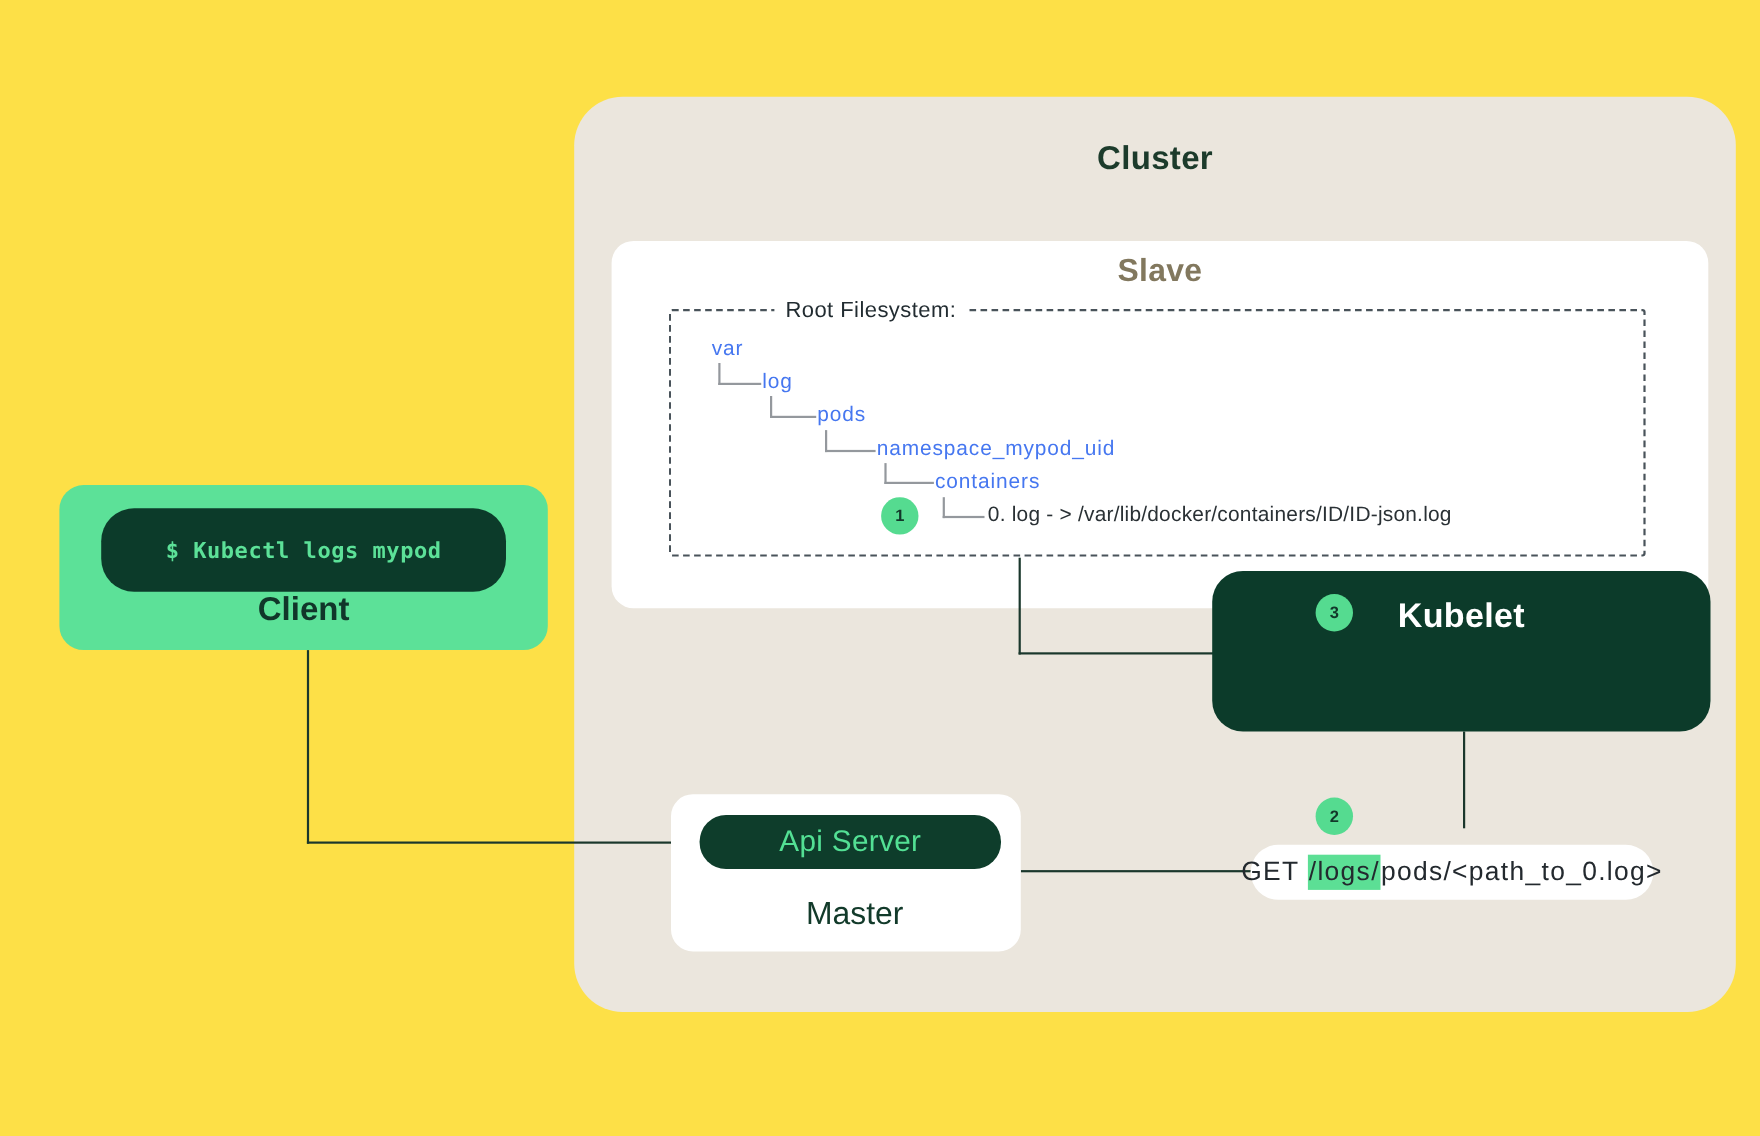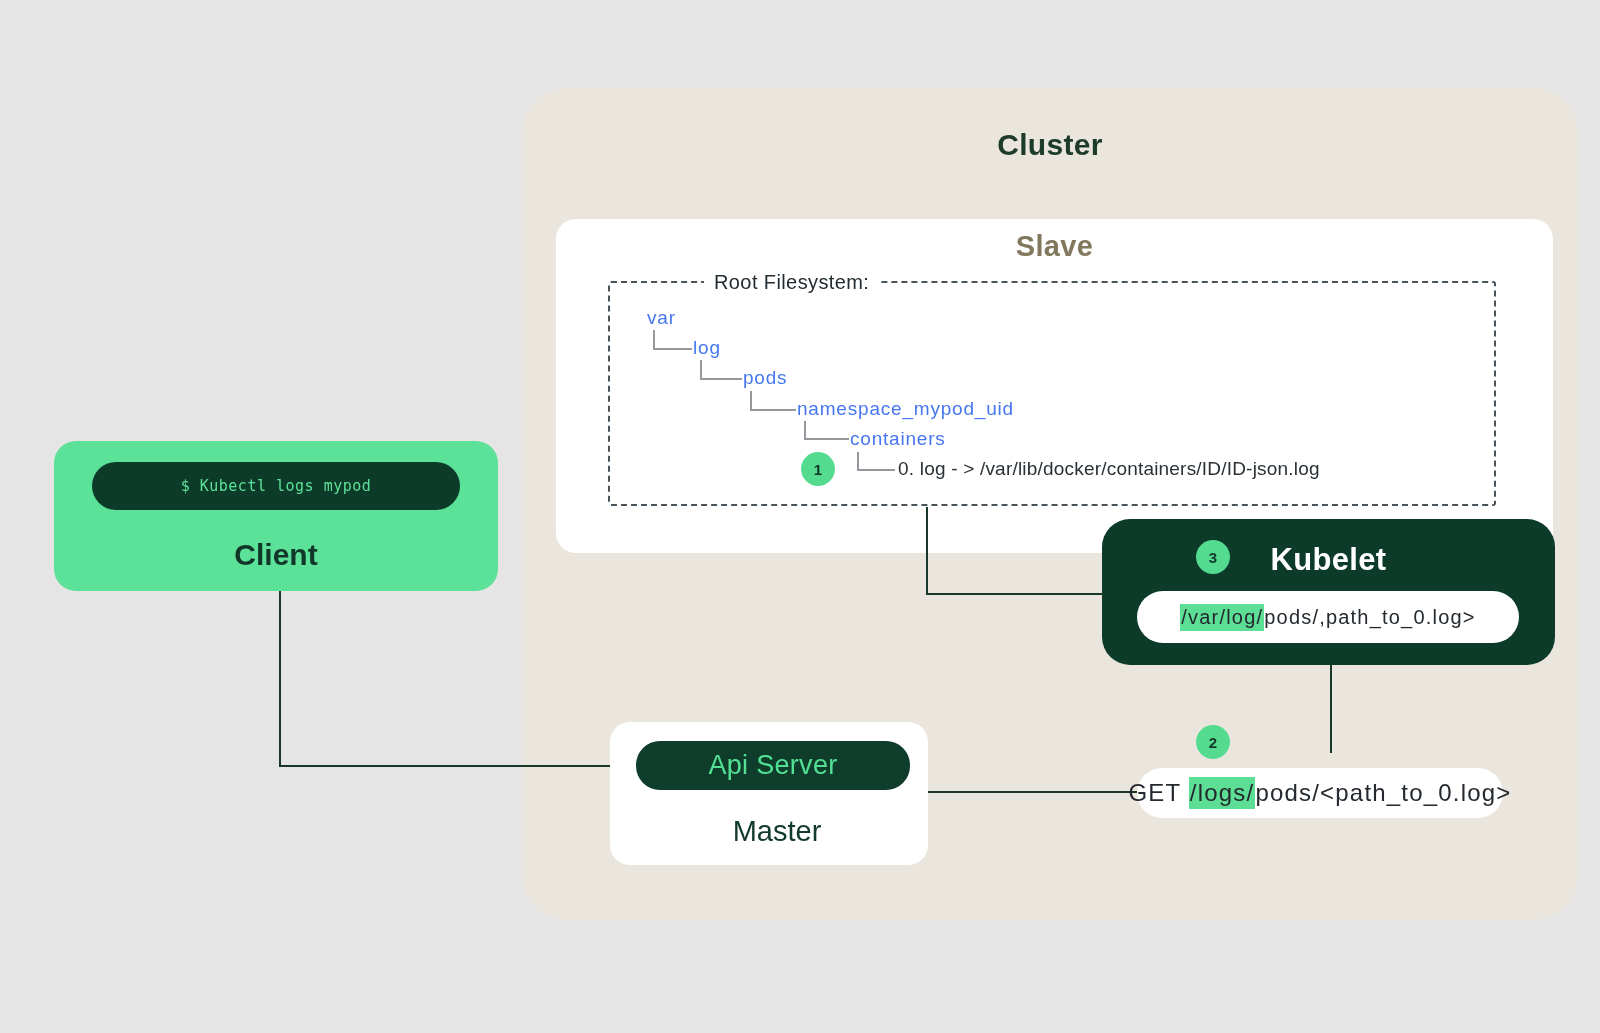--- a/index.html
+++ b/index.html
@@ -1,18 +1,18 @@
 <!DOCTYPE html>
 <html><head>
 <meta charset="utf-8">
 <style>
   html,body{margin:0;padding:0;background:#ffffff;}
   .canvas{
     position:relative;width:1600px;height:1033px;overflow:hidden;
-    font-family:"Liberation Sans", sans-serif;background:#e5e5e5;
+    font-family:"Liberation Sans", sans-serif;background:#fde047;
   }
   .abs{position:absolute;}
 
   
   .cluster{left:522px;top:88px;width:1056px;height:832px;background:#EBE6DD;border-radius:44px;}
   .cluster-title{left:522px;top:128px;width:1056px;text-align:center;
     font-size:30px;font-weight:700;color:#1C3B2B;letter-spacing:.3px;}
 
   
   .slave{left:556px;top:219px;width:997px;height:334px;background:#ffffff;border-radius:20px;}
@@ -56,23 +56,23 @@
   
   .master{left:610px;top:722px;width:318px;height:143px;background:#ffffff;border-radius:20px;}
   .api-pill{position:absolute;left:26px;top:19px;width:274px;height:49px;border-radius:24px;
     background:#0E3D2B;display:flex;align-items:center;justify-content:center;
     font-size:27px;font-weight:500;color:#53E094;letter-spacing:.3px;}
   .master-label{position:absolute;left:0;right:0;bottom:17px;text-align:center;
     font-size:29px;font-weight:500;color:#123A2A;padding-left:16px;}
 
   
   .client{left:54px;top:441px;width:444px;height:150px;background:#5CE198;border-radius:22px;}
-  .client-pill{position:absolute;left:38px;top:21px;width:368px;height:48px;border-radius:30px;
+  .client-pill{position:absolute;left:38px;top:21px;width:368px;height:76px;border-radius:30px;
     background:#0C3B2A;display:flex;align-items:center;justify-content:center;
-    font-family:"DejaVu Sans Mono", monospace;font-weight:400;font-size:15px;
+    font-family:"DejaVu Sans Mono", monospace;font-weight:700;font-size:20px;
     color:#5CE198;letter-spacing:.5px;white-space:nowrap;}
   .client-label{position:absolute;left:0;right:0;bottom:19px;text-align:center;
     font-size:30px;font-weight:700;color:#11362A;}
 </style>
 </head>
 <body>
 
 <div class="canvas">
 
   <div class="abs cluster"></div>
@@ -101,24 +101,20 @@
   <div class="abs step" style="left:801px;top:452px;">1</div>
 
   <div class="abs conn-client"></div>
   <div class="abs conn-tree-kubelet"></div>
   <div class="abs conn-kubelet-get"></div>
   <div class="abs conn-master-get"></div>
 
   <div class="abs kubelet">
     <div class="step kubelet-step">3</div>
     <div class="kubelet-title">Kubelet</div>
-    <div class="kubelet-pill">
-        <span class="hl">/var/log/</span>
-        <span>pods/,path_to_0.log&gt;</span>
-      </div>
   </div>
 
   <div class="abs step get-step">2</div>
   <div class="abs get-pill">
       <span style="white-space:pre;">GET </span>
       <span class="hl">/logs/</span>
       <span>pods/&lt;path_to_0.log&gt;</span>
     </div>
 
   <div class="abs master">

